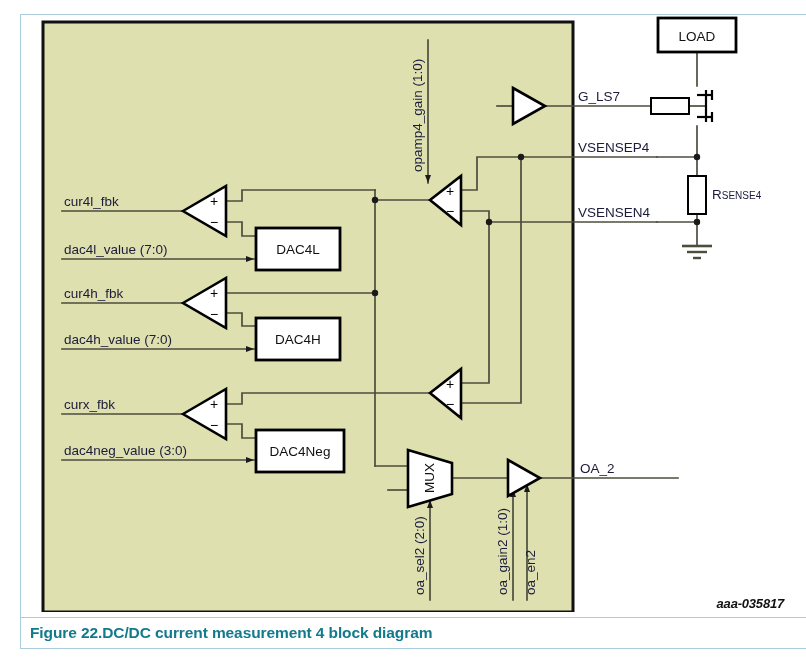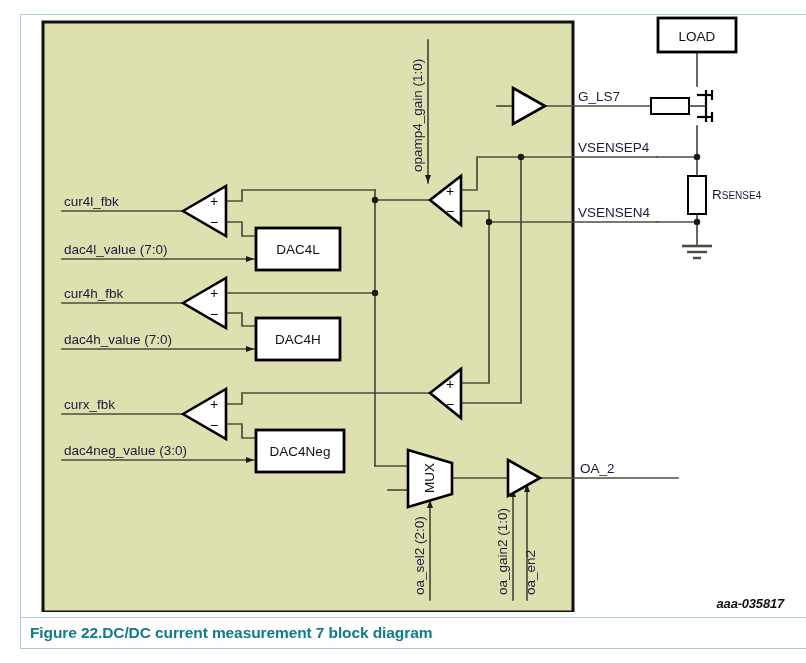--- a/index.html
+++ b/index.html
@@ -225,16 +225,16 @@
     <text class="lbl" x="580" y="473">OA_2</text>
 
     <text x="712" y="199">
       <tspan class="lbl">R</tspan><tspan class="sub">SENSE4</tspan>
     </text>
   </svg>
 
   <div class="figid">aaa-035817</div>
 
   <div class="caption">
-    <span class="cap-num">Figure 22.</span><span>DC/DC current measurement 7 block diagram</span>
+    <span class="cap-num">Figure 22.</span><span>DC/DC current measurement 4 block diagram</span>
   </div>
 
 </div>
 
 </body></html>

